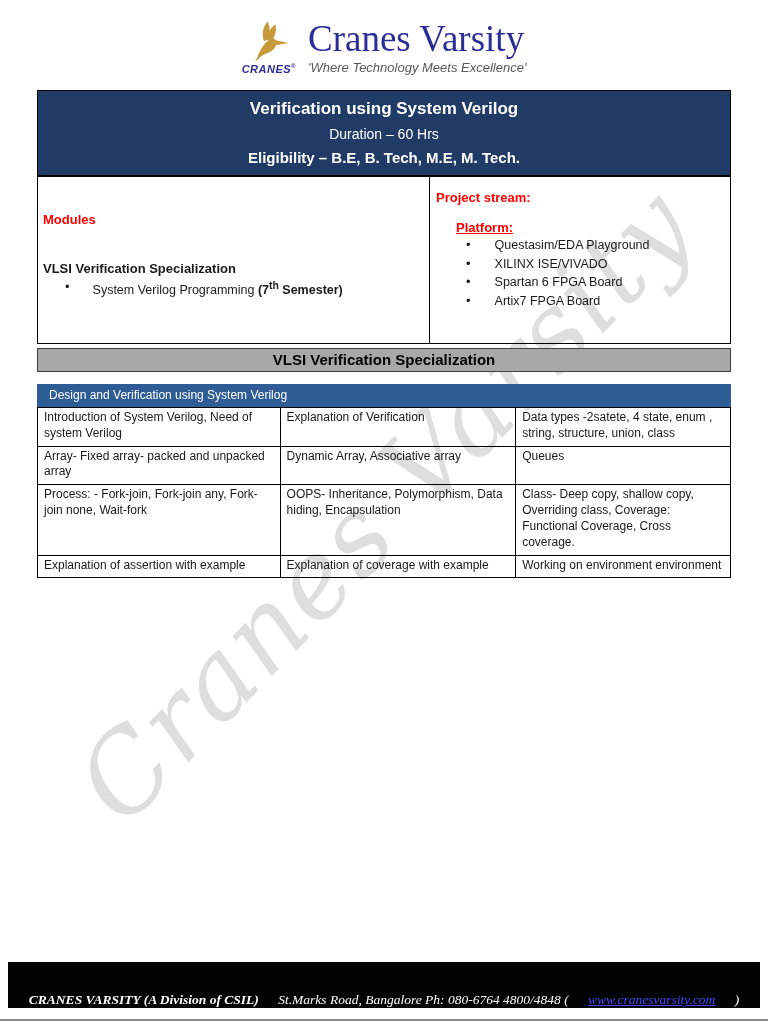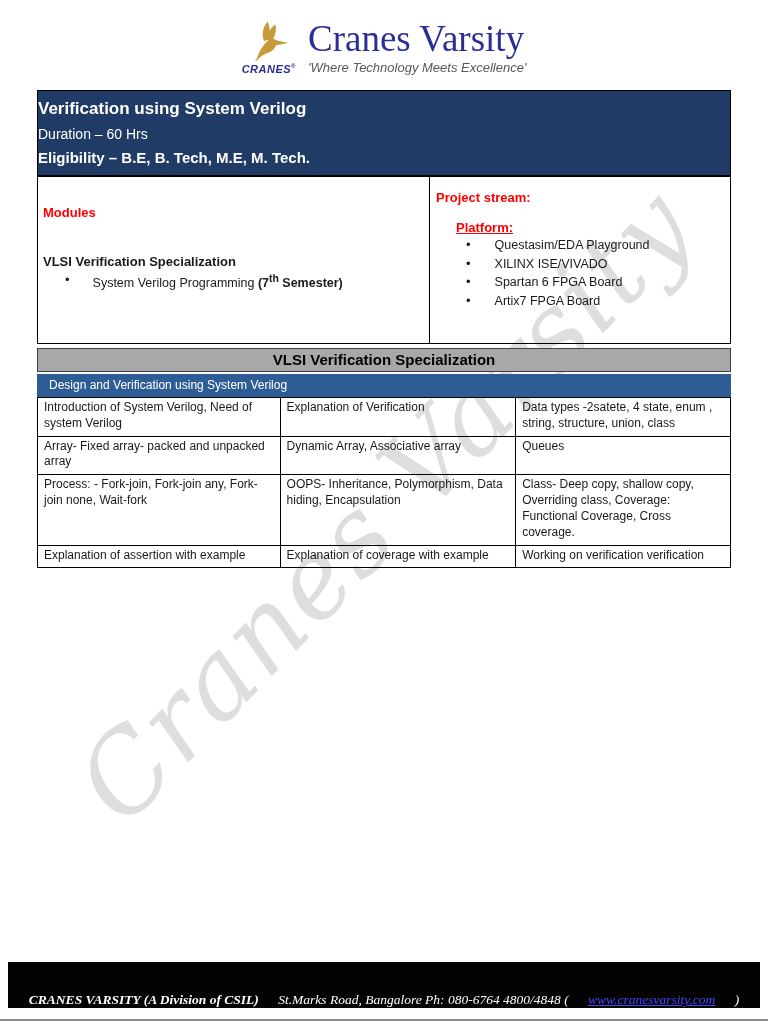--- a/index.html
+++ b/index.html
@@ -20,28 +20,28 @@
   .logo{display:flex;justify-content:center;align-items:center;gap:12px;height:74px;}
   .logo-left{display:flex;flex-direction:column;align-items:center;line-height:1;}
   .logo-left svg{display:block;}
   .cranes-word{font-weight:bold;font-style:italic;font-size:11px;color:#2b2e96;letter-spacing:.5px;margin-top:1px;}
   .cranes-word sup{font-size:6px;}
   .logo-title{font-family:"Liberation Serif",serif;font-size:37px;color:#2b2e96;line-height:1;}
   .logo-tagline{font-style:italic;font-size:13px;color:#595959;margin-top:3px;}
   
   .header-bar{
     margin-top:6px;background:#1f3b66;border:1px solid #000;
-    color:#fff;padding:8px 0 9px;
+    color:#fff;text-align:center;padding:8px 0 9px;
   }
   .h-title{font-size:17px;font-weight:bold;}
   .h-duration{font-size:14px;margin-top:7px;}
   .h-elig{font-size:15px;font-weight:bold;margin-top:7px;}
   
   .two-col{display:flex;border:1.5px solid #000;height:168px;box-sizing:border-box;}
-  .cell-left{width:392px;box-sizing:border-box;border-right:1.5px solid #000;padding:4px 5px;}
+  .cell-left{width:392px;box-sizing:border-box;border-right:1.5px solid #000;padding:11px 5px;}
   .cell-right{flex:1;padding:4px 6px;box-sizing:border-box;}
   .red-heading{color:#ff0000;font-weight:bold;font-size:13px;}
   .modules-heading{margin-top:24px;}
   .modules-sub{font-weight:bold;font-size:13px;margin-top:34px;}
   .bullet-row{display:flex;font-size:12.5px;line-height:1.3;}
   .bullet-row::before{content:"\2022";font-size:13px;flex:none;}
   .module-bullet{margin-top:3px;}
   .module-bullet::before{margin-left:22px;margin-right:23px;}
   .stream-heading{margin-top:9px;}
   .stream-bullet{margin-top:3px;}
@@ -49,21 +49,21 @@
   .pre-line{white-space:pre-line;}
   .platform-heading{margin-top:15px;margin-left:20px;text-decoration:underline;}
   .platform-bullet{margin-top:2px;line-height:1.28;}
   .platform-bullet::before{margin-left:30px;margin-right:24px;}
   .bold{font-weight:bold;}
   
   .gray-bar{
     margin-top:4px;background:#a8a8a8;border:1px solid #404040;
     text-align:center;font-weight:bold;font-size:15px;color:#000;padding:2px 0 3px;
   }
-  .blue-bar{margin-top:2px;background:#2e5d96;color:#fff;font-size:12px;padding:4px 0 5px 12px;}
+  .blue-bar{margin-top:12px;background:#2e5d96;color:#fff;font-size:12px;padding:4px 0 5px 12px;}
   
   table.course{width:100%;border-collapse:collapse;font-size:12px;table-layout:fixed;}
   table.course td{
     border:1.5px solid #000;padding:2px 6px 4px;vertical-align:top;line-height:1.32;background:transparent;
   }
   .r1{height:30px;}.r2{height:31px;}.r3{height:52px;}.r4{height:18px;}
   
   .footer-bar{
     position:absolute;left:8px;right:8px;top:962px;height:46px;background:#030303;z-index:1;
     display:flex;align-items:flex-end;justify-content:center;
@@ -152,21 +152,21 @@
         <td>Queues</td>
       </tr>
       <tr class="r3">
         <td>Process: - Fork-join, Fork-join any, Fork-join none, Wait-fork</td>
         <td>OOPS- Inheritance, Polymorphism, Data hiding, Encapsulation</td>
         <td>Class- Deep copy, shallow copy, Overriding class, Coverage: Functional Coverage, Cross coverage.</td>
       </tr>
       <tr class="r4">
         <td>Explanation of assertion with example</td>
         <td>Explanation of coverage with example</td>
-        <td>Working on verification verification</td>
+        <td>Working on environment environment</td>
       </tr>
     </tbody>
   </table>
 </div>
 
 <div class="footer-bar">
   <span class="bold">CRANES VARSITY (A Division of CSIL)</span><span> St.Marks Road, Bangalore Ph: 080-6764 4800/4848 ( </span><span class="footer-link">www.cranesvarsity.com</span><span> )</span>
 </div>
 <div class="bottom-line"></div>
 

